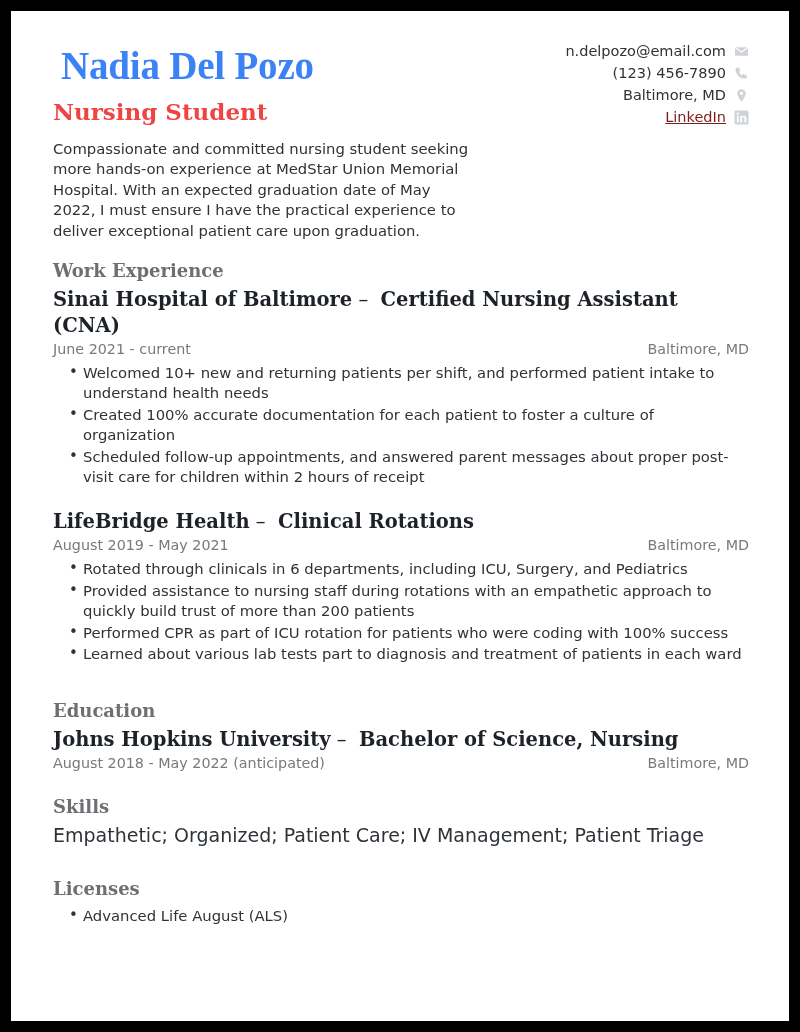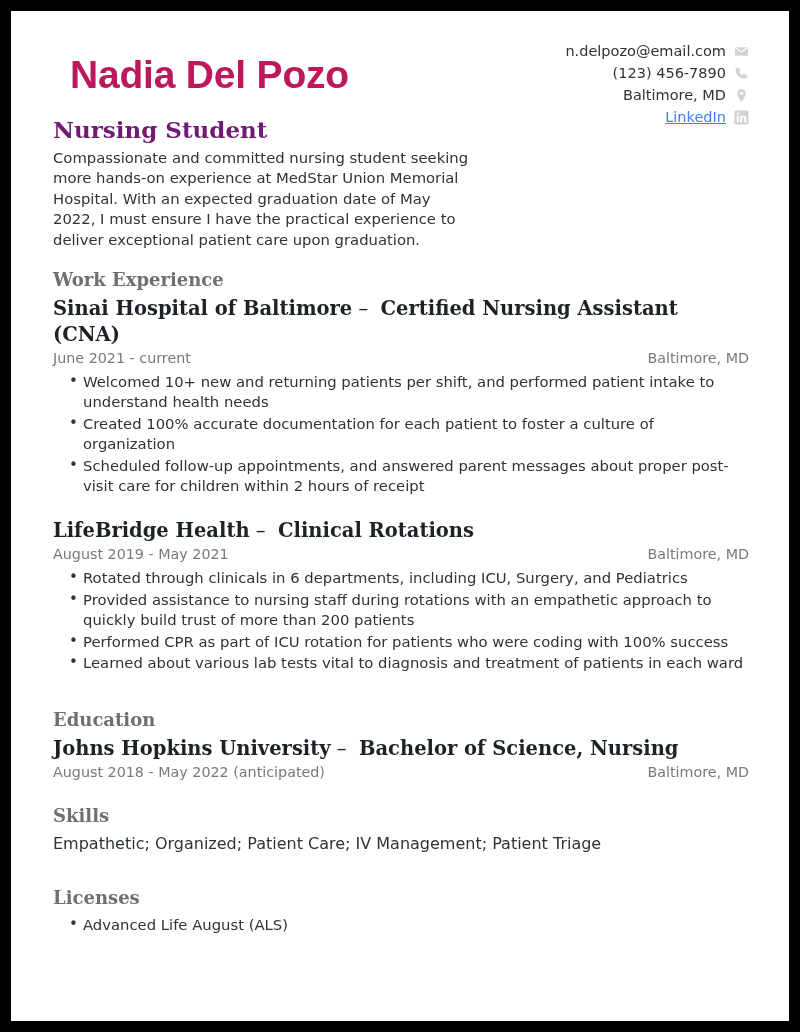--- a/index.html
+++ b/index.html
@@ -26,35 +26,35 @@
   }
 
   
   .header {
     display: flex;
     align-items: flex-start;
     justify-content: space-between;
   }
   .identity { padding-top: 2px; }
   .name {
-    font-family: Liberation Sans, sans-serif;
+    font-family: Liberation Serif, serif;
     font-weight: bold;
     font-size: 39px;
     line-height: 46px;
-    color: #be185d;
+    color: #3b82f6;
     letter-spacing: -0.2px;
-    margin: 17px;
+    margin: 8px;
     white-space: nowrap;
   }
   .jobtitle {
     font-family: "DejaVu Serif", serif;
     font-weight: bold;
     font-size: 23px;
     line-height: 29px;
-    color: #701a75;
+    color: #ef4444;
     margin: 2px 0 0 0;
   }
   .contact {
     padding-top: 9px;
     display: flex;
     flex-direction: column;
     align-items: flex-end;
     gap: 3px;
   }
   .contact-row {
@@ -71,28 +71,28 @@
     width: 15px;
     height: 15px;
     flex: 0 0 15px;
     display: inline-flex;
     align-items: center;
     justify-content: center;
     color: #cfd2d6;
   }
   .contact-row .ico svg { display: block; }
   .link-text {
-    color: #3b82f6;
+    color: #7f1d1d;
     text-decoration: underline;
     margin-left: 28px;
   }
 
   
   .summary {
-    margin-top: 4px;
+    margin-top: 12px;
     font-size: 14.8px;
     line-height: 20.4px;
     color: #2e3338;
     max-width: 420px;
   }
 
   
   .section { margin-top: 18px; }
   .section-title {
     font-family: "DejaVu Serif", serif;
@@ -137,21 +137,21 @@
   }
   ul.bullets li::before {
     content: "•";
     position: absolute;
     left: 16px;
     top: -1px;
     font-size: 15px;
     color: #2e3338;
   }
   .skills-line {
-    font-size: 16px;
+    font-size: 19px;
     line-height: 20.4px;
     color: #2e3338;
     margin-top: 6px;
   }
   .licenses ul.bullets { margin-top: 5px; }
 </style>
 </head>
 <body>
 
 <div class="page">
@@ -232,21 +232,21 @@
         <span class="org">LifeBridge Health</span><span>&nbsp;</span><span class="sep">–</span><span>&nbsp;&nbsp;</span><span class="role">Clinical Rotations</span>
       </div>
       <div class="entry-meta">
         <span>August 2019 - May 2021</span>
         <span>Baltimore, MD</span>
       </div>
       <ul class="bullets">
         <li>Rotated through clinicals in 6 departments, including ICU, Surgery, and Pediatrics</li>
         <li>Provided assistance to nursing staff during rotations with an empathetic approach to quickly build trust of more than 200 patients</li>
         <li>Performed CPR as part of ICU rotation for patients who were coding with 100% success</li>
-        <li>Learned about various lab tests vital to diagnosis and treatment of patients in each ward</li>
+        <li>Learned about various lab tests part to diagnosis and treatment of patients in each ward</li>
       </ul>
     </div>
   </div>
 
   <div class="section" style="margin-top:34px;">
     <div class="section-title">Education</div>
     <div class="entry">
       <div class="entry-head">
         <span class="org">Johns Hopkins University</span><span>&nbsp;</span><span class="sep">–</span><span>&nbsp;&nbsp;</span><span class="role">Bachelor of Science,  Nursing</span>
       </div>

